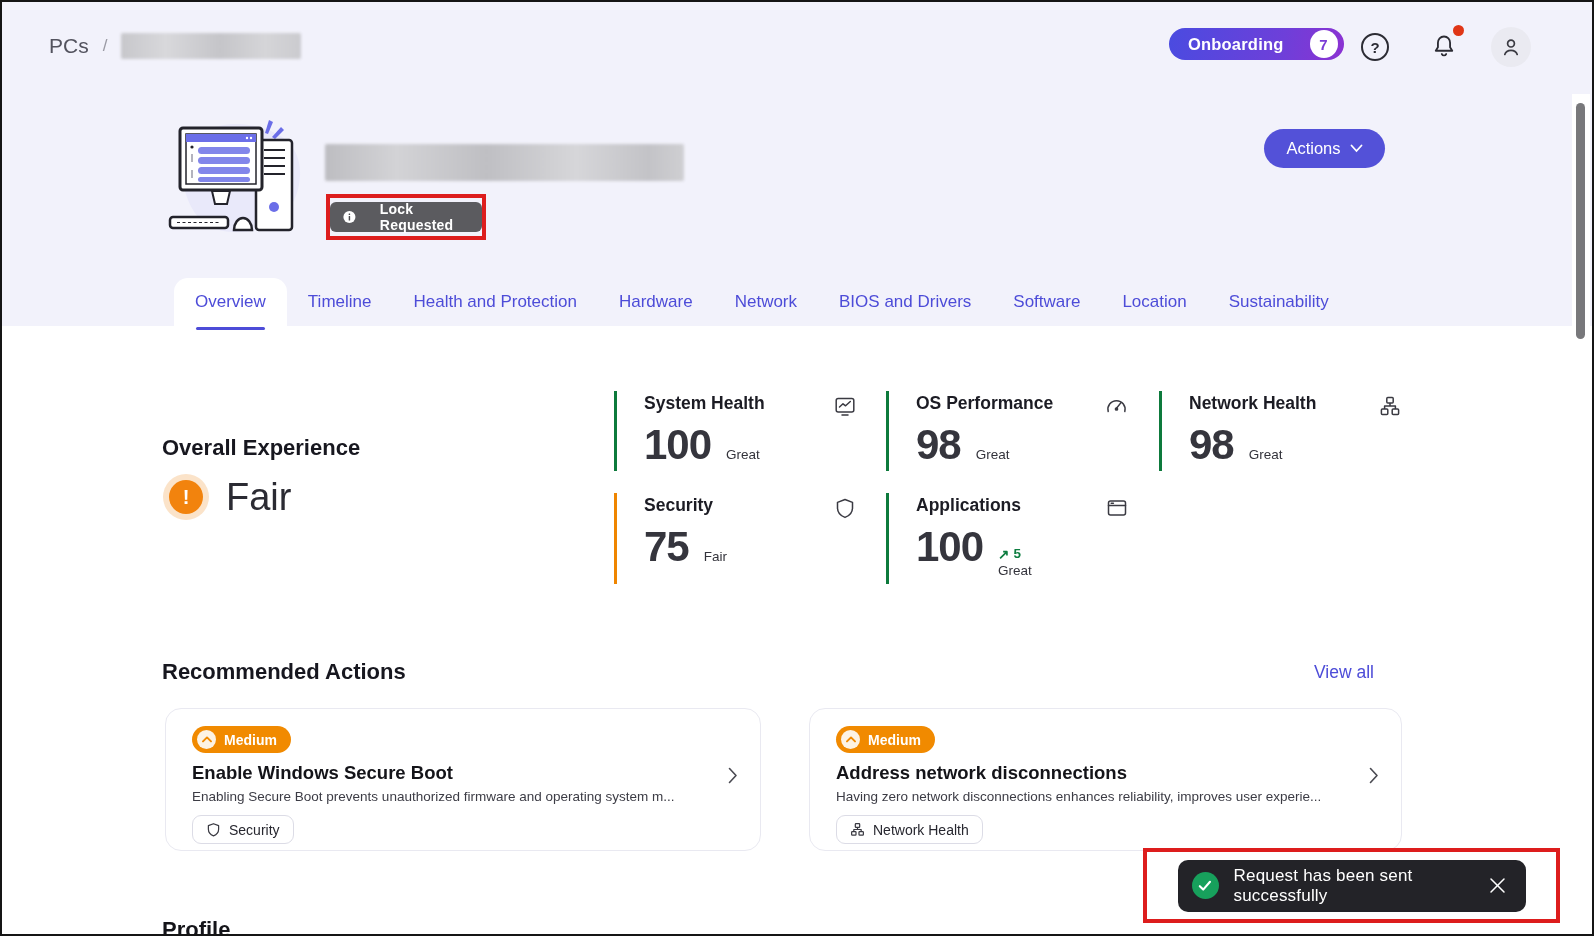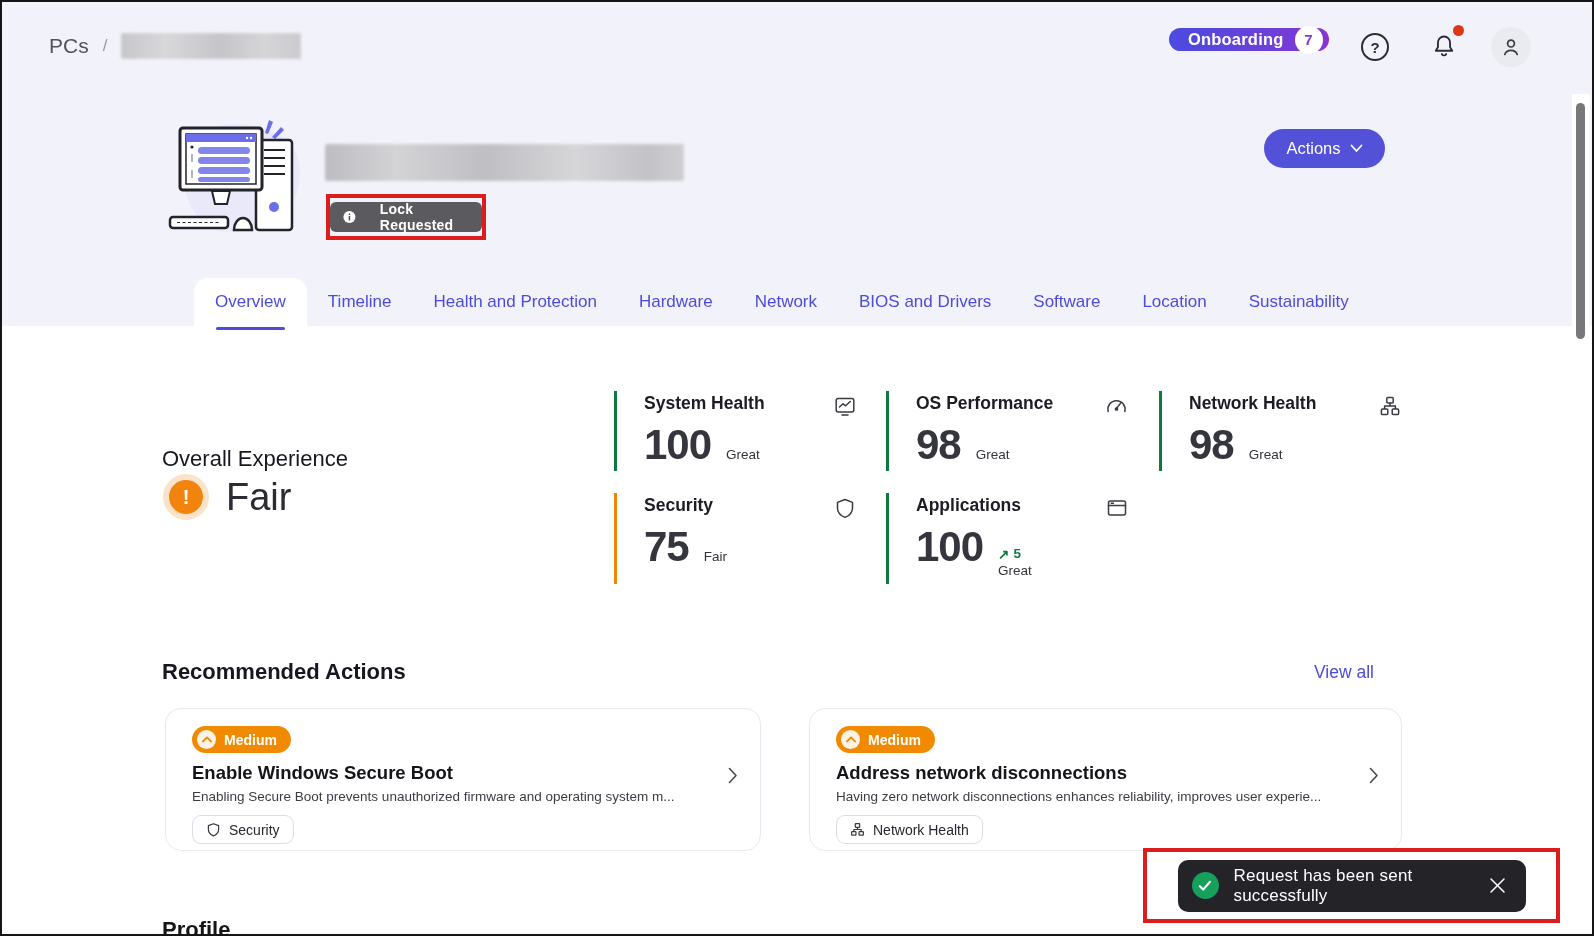--- a/index.html
+++ b/index.html
@@ -11,23 +11,23 @@
   }
   .top-area { position:absolute; left:0; top:0; width:100%; height:324px; background:#f2f2fb; }
 
   
   .breadcrumb { position:absolute; left:47px; top:31px; display:flex; align-items:center; gap:14px; font-size:21px; color:#53535e; }
   .crumb-sep { color:#9a9aa4; font-size:17px; }
   .crumb-blur { width:180px; height:26px; border-radius:2px; filter:blur(1.5px);
     background:linear-gradient(90deg,#c7c7cb 0%,#d8d8db 25%,#c5c5c9 55%,#d5d5d8 80%,#cbcbcf 100%); }
 
   
-  .onboarding-btn { position:absolute; left:1167px; top:26px; height:23px; border-radius:20px;
+  .onboarding-btn { position:absolute; left:1167px; top:26px; height:32px; border-radius:20px;
     background:linear-gradient(100deg,#4a4be0 0%, #6e3fd9 65%, #8c32d2 100%);
-    display:flex; align-items:center; gap:11px; padding:0 6px 0 19px; color:#fff; cursor:pointer; border:none; }
+    display:flex; align-items:center; gap:26px; padding:0 6px 0 19px; color:#fff; cursor:pointer; border:none; }
   .onboarding-label { font-size:16.5px; font-weight:600; letter-spacing:0.2px; }
   .onboarding-count { width:28px; height:28px; border-radius:50%; background:#fff; color:#7a3bd6;
     font-size:15px; font-weight:700; display:flex; align-items:center; justify-content:center; }
   .help-btn { position:absolute; left:1359px; top:31px; width:28px; height:28px; border-radius:50%;
     border:2px solid #2c2c34; color:#2c2c34; font-size:15px; font-weight:600;
     display:flex; align-items:center; justify-content:center; background:transparent; cursor:pointer; }
   .bell-btn { position:absolute; left:1427px; top:30px; width:30px; height:30px; background:none; border:none; cursor:pointer; padding:0; }
   .bell-dot { position:absolute; left:1451px; top:23px; width:11px; height:11px; border-radius:50%; background:#e03616; }
   .avatar-btn { position:absolute; left:1489px; top:25px; width:40px; height:40px; border-radius:50%;
     background:#eaeaf1; border:none; cursor:pointer; display:flex; align-items:center; justify-content:center; }
@@ -38,27 +38,27 @@
     background:linear-gradient(90deg,#bdbdc1 0%,#d3d3d6 20%,#bfbfc3 45%,#d6d6d9 70%,#c3c3c7 90%,#cfcfd2 100%); }
   .lock-annotation { position:absolute; left:324px; top:192px; width:160px; height:46px;
     border:4px solid #dd1d1d; display:flex; align-items:center; justify-content:center; }
   .lock-badge { height:30px; background:#5b5b5f; border-radius:6px; display:flex; align-items:center;
     gap:24px; padding:0 13px; color:#fff; font-size:14px; font-weight:700; letter-spacing:0.2px; }
   .actions-btn { position:absolute; left:1262px; top:127px; width:121px; height:39px; border-radius:20px;
     background:#5351d8; color:#fff; font-size:16.5px; border:none; cursor:pointer;
     display:flex; align-items:center; justify-content:center; gap:9px; }
 
   
-  .tabs { position:absolute; left:192px; top:276px; height:48px; display:flex; align-items:stretch; }
+  .tabs { position:absolute; left:172px; top:276px; height:48px; display:flex; align-items:stretch; }
   .tab { padding:0 21px; font-size:17px; color:#4d4cd8; display:flex; align-items:center; cursor:pointer; white-space:nowrap; }
   .tab.active { background:#ffffff; border-radius:14px 14px 0 0; position:relative; font-weight:400; }
   .tab.active::after { content:""; position:absolute; left:22px; right:22px; bottom:-4px; height:3.5px; border-radius:2px; background:#4d4cd8; }
 
   
-  .overall-title { position:absolute; left:160px; top:444px; font-size:22px; font-weight:400; color:#17171f; }
+  .overall-title { position:absolute; left:160px; top:433px; font-size:22px; font-weight:700; color:#17171f; }
   .fair-row { position:absolute; left:161px; top:472px; display:flex; align-items:center; gap:17px; }
   .fair-halo { width:46px; height:46px; border-radius:50%; background:#fbe3c9; display:flex; align-items:center; justify-content:center; }
   .fair-dot { width:34px; height:34px; border-radius:50%; background:#f2830d; color:#fff; font-size:20px; font-weight:700;
     display:flex; align-items:center; justify-content:center; }
   .fair-text { font-size:38px; color:#2b2b33; font-weight:500; }
 
   
   .metrics { position:absolute; left:612px; top:389px; display:grid; grid-template-columns:272px 273px 280px; row-gap:22px; }
   .tile { border-left:3px solid #0d7a3c; padding:2px 0 4px 27px; min-height:78px; }
   .tile.orange { border-left-color:#ef8500; }

